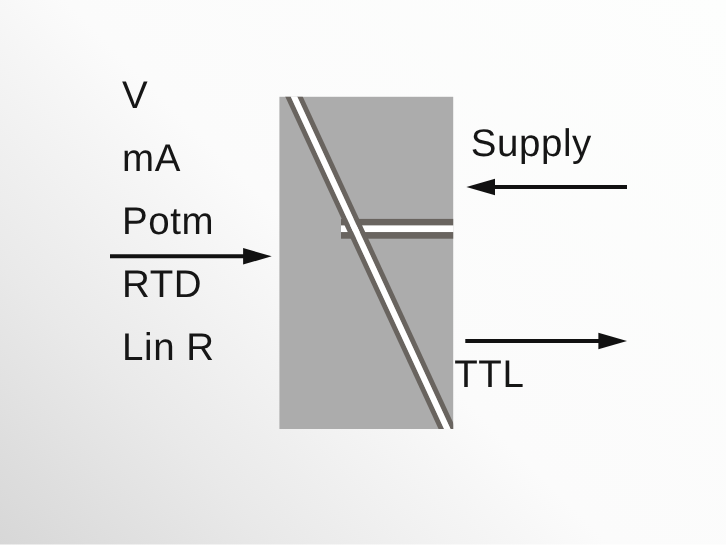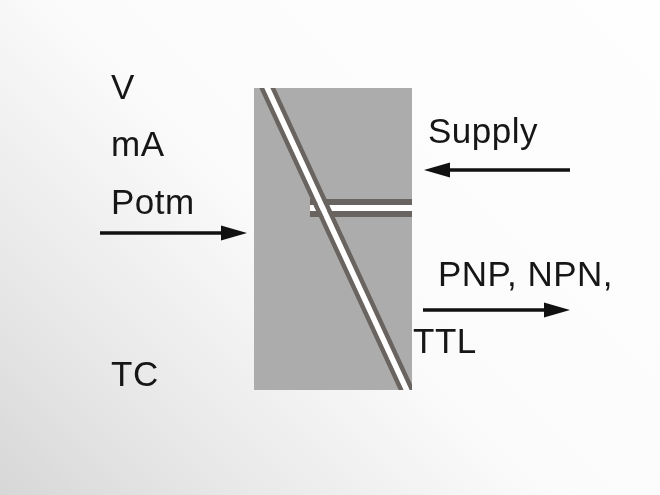--- a/index.html
+++ b/index.html
@@ -22,24 +22,24 @@
   #svg-layer{position:absolute;left:0;top:0;}
 </style>
 </head>
 <body>
 
 <div id="canvas">
 
   <span class="lbl input-lbl" style="top:69px">V</span>
   <span class="lbl input-lbl" style="top:184px">Potm</span>
   <span class="lbl input-lbl" style="top:126px">mA</span>
-  <span class="lbl input-lbl" style="top:356px">TC</span>
+  <span class="lbl input-lbl" style="top:241px">RTD</span>
+  <span class="lbl input-lbl" style="top:298px">Lin R</span>
 
   <span class="lbl" style="left:428px;top:113px">Supply</span>
-  <span class="lbl" style="left:438px;top:256px">PNP, NPN,</span>
   <span class="lbl" style="left:413px;top:323px">TTL</span>
 
   <svg id="svg-layer" width="660" height="495" viewBox="0 0 660 495">
     <defs>
       <clipPath id="bodyClip">
           <rect x="254" y="88" width="158" height="302"></rect>
         </clipPath>
     </defs>
 
     <g>

